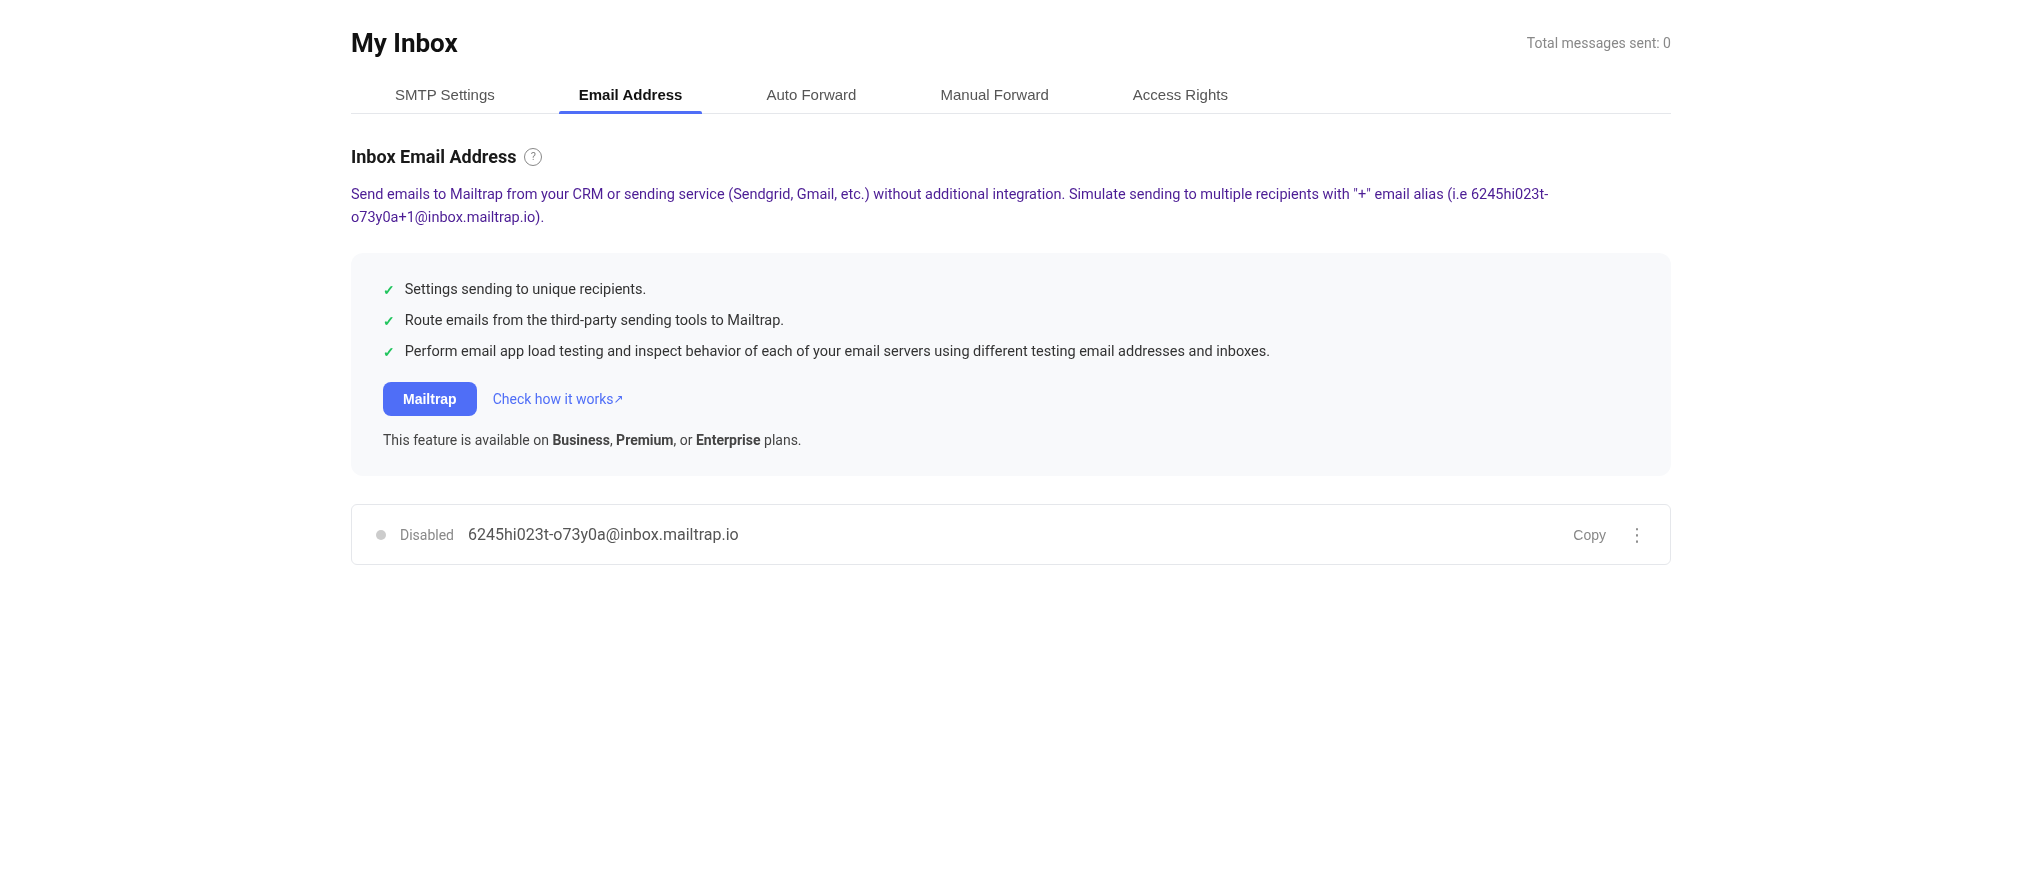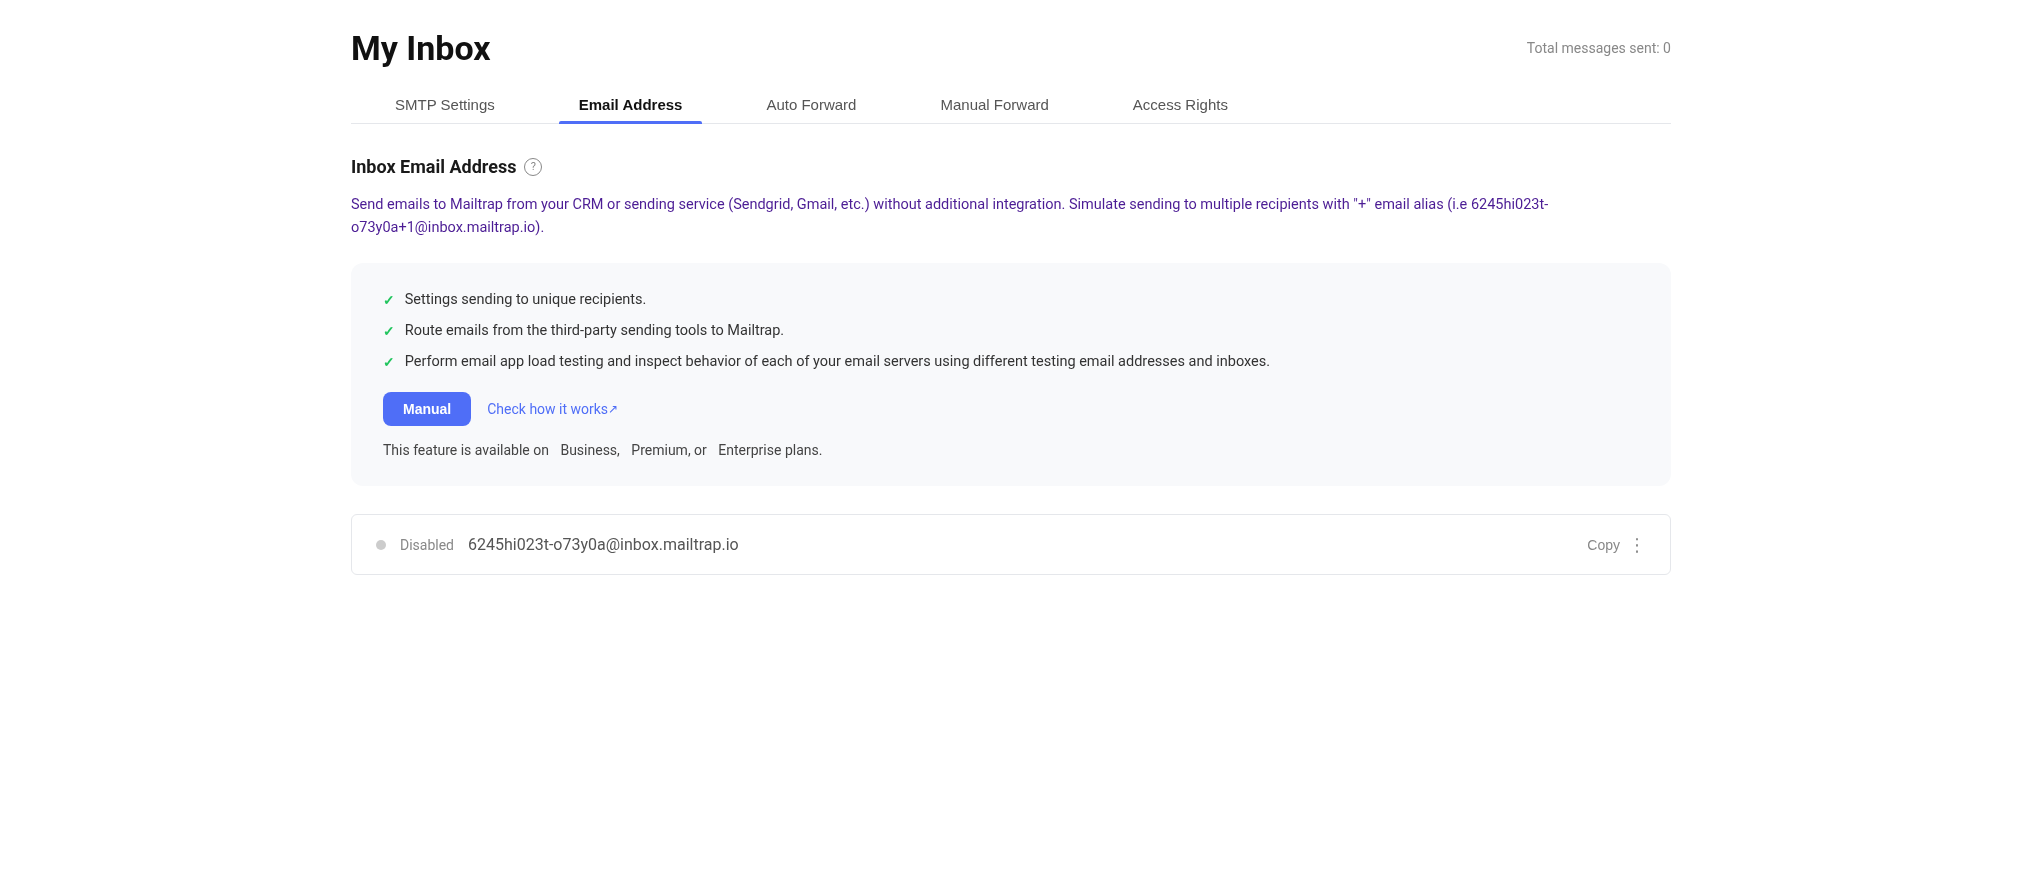--- a/index.html
+++ b/index.html
@@ -14,21 +14,21 @@
       margin: 0 auto;
       padding: 28px 40px;
     }
     .page-header {
       display: flex;
       justify-content: space-between;
       align-items: center;
       margin-bottom: 18px;
     }
     .page-title {
-      font-size: 34px;
+      font-size: 26px;
       font-weight: 700;
       color: #111;
     }
     .total-messages {
       font-size: 14px;
       color: #888;
     }
     .tabs {
       display: flex;
       border-bottom: 1px solid #e5e7eb;
@@ -143,22 +143,21 @@
       cursor: pointer;
     }
     .external-icon {
       font-size: 12px;
     }
     .plans-text {
       font-size: 14px;
       color: #444;
     }
     .plans-text strong {
-      font-weight: 400;
-      margin-left: 8px;
+      font-weight: 700;
     }
     .email-row {
       display: flex;
       align-items: center;
       justify-content: space-between;
       padding: 20px 24px;
       border: 1px solid #e5e7eb;
       border-radius: 6px;
       background: #fff;
     }
@@ -178,21 +177,21 @@
       color: #888;
       font-size: 14px;
     }
     .email-address {
       color: #555;
       font-size: 16px;
     }
     .email-right {
       display: flex;
       align-items: center;
-      gap: 8px;
+      gap: 22px;
     }
     .copy-btn {
       background: none;
       border: none;
       color: #888;
       font-size: 14px;
       cursor: pointer;
     }
     .more-btn {
       background: none;
@@ -238,21 +237,21 @@
         <span class="check-icon">✓</span>
         <span>Route emails from the third-party sending tools to Mailtrap.</span>
       </li>
       <li>
         <span class="check-icon">✓</span>
         <span>Perform email app load testing and inspect behavior of each of your email servers using different testing email addresses and inboxes.</span>
       </li>
     </ul>
 
     <div class="action-row">
-      <button class="upgrade-btn">Manual</button>
+      <button class="upgrade-btn">Mailtrap</button>
       <a class="check-link">
         <span>Check how it works</span>
         <span class="external-icon">↗</span>
       </a>
     </div>
 
     <p class="plans-text">
       <span>This feature is available on </span><strong>Business</strong>, <strong>Premium</strong>, or <strong>Enterprise</strong><span> plans.</span>
     </p>
   </div>

